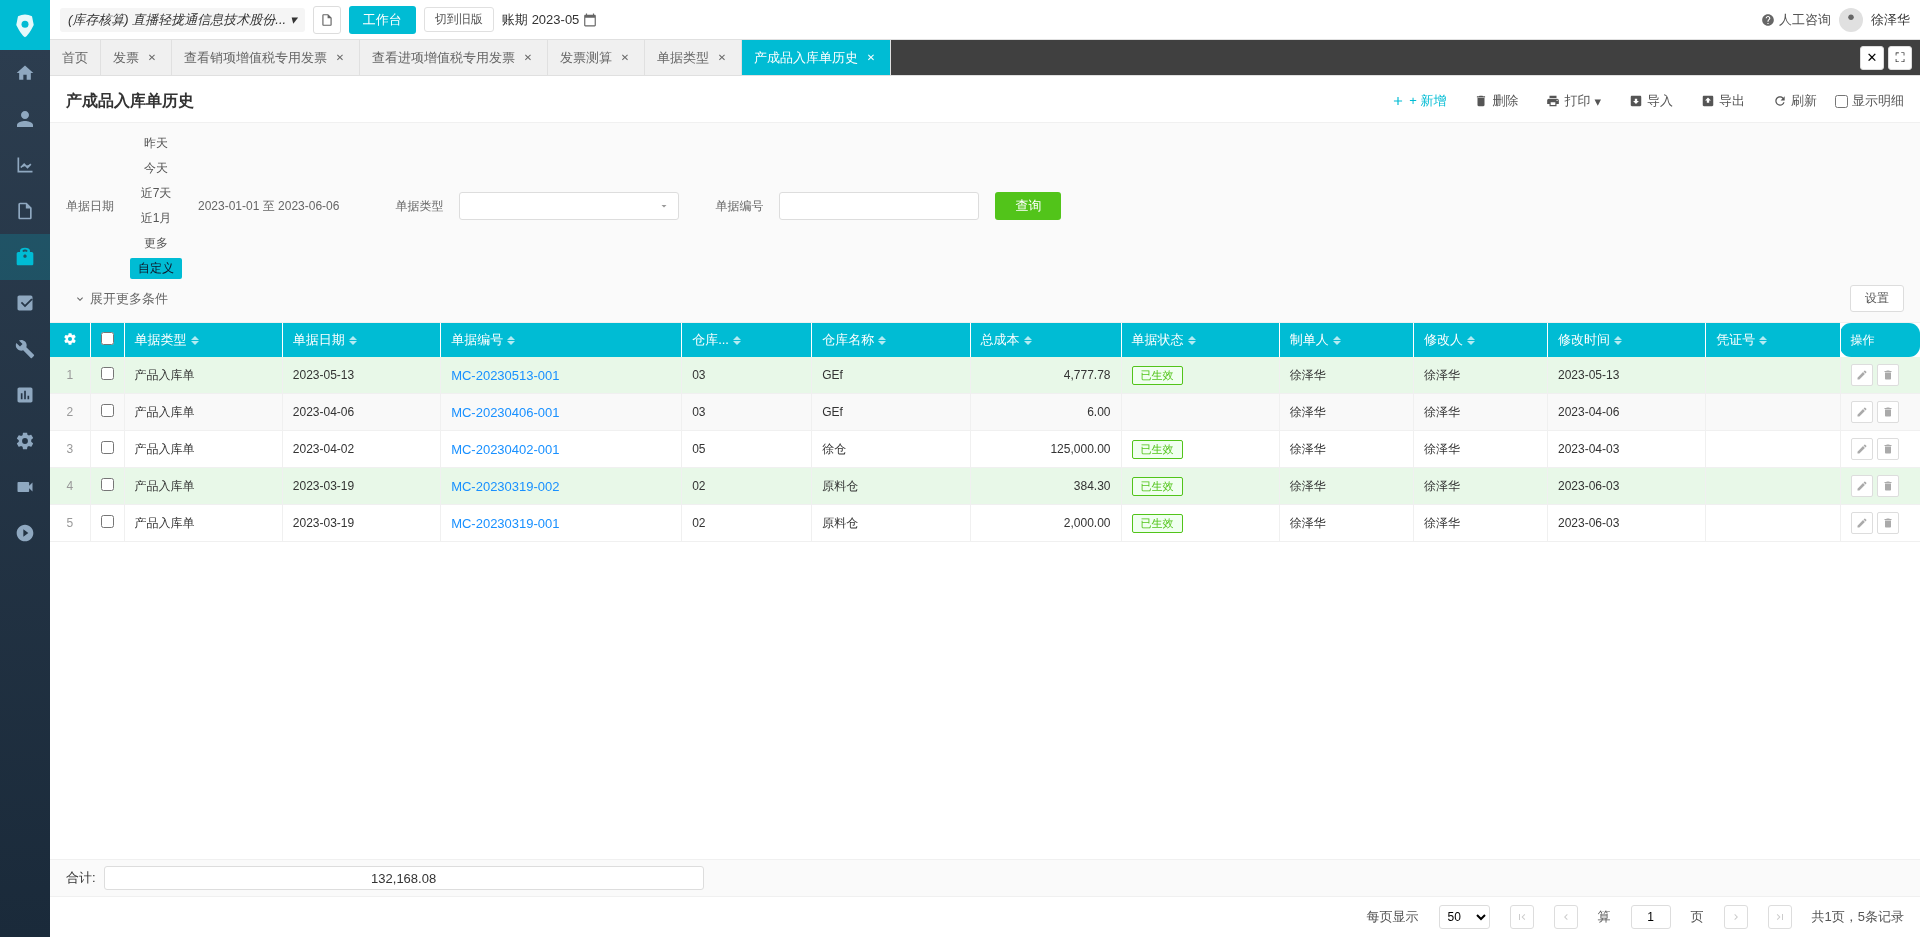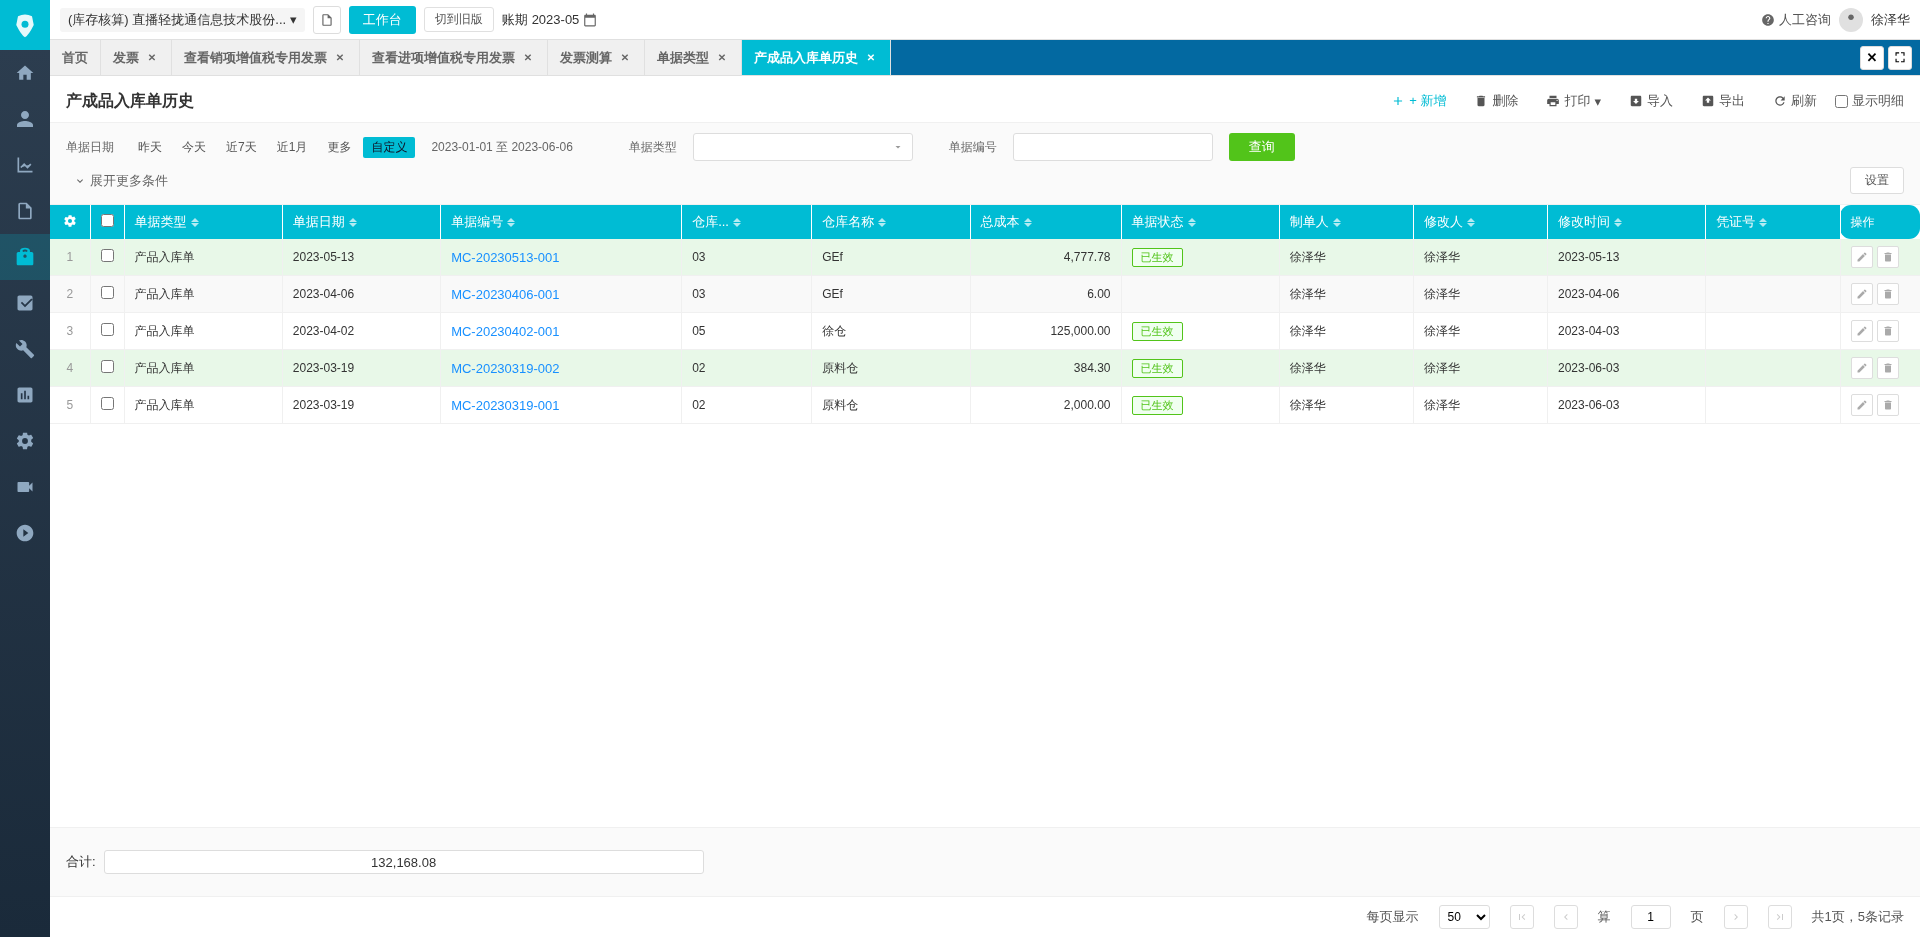--- a/index.html
+++ b/index.html
@@ -11,53 +11,53 @@
     .sidebar-logo svg { width: 28px; height: 28px; fill: white; }
     .sidebar-item { width: 50px; height: 46px; display: flex; align-items: center; justify-content: center; cursor: pointer; color: #8fa8c0; transition: background 0.2s; }
     .sidebar-item.active { background: rgba(0,188,212,0.2); color: #00bcd4; }
     .sidebar-item svg { width: 20px; height: 20px; }
 
     
     .main { flex: 1; display: flex; flex-direction: column; overflow: hidden; }
 
     
     .topbar { height: 40px; background: white; display: flex; align-items: center; padding: 0 10px; border-bottom: 1px solid #e0e0e0; flex-shrink: 0; gap: 8px; }
-    .topbar-company { display: flex; align-items: center; gap: 4px; font-size: 12px; color: #333; background: #f5f5f5; padding: 3px 8px; border-radius: 3px; cursor: pointer; }
+    .topbar-company { display: flex; align-items: center; gap: 4px; font-size: 12px; color: #333; background: #f5f5f5; padding: 3px 8px; border-radius: 3px; cursor: pointer; font-style: italic; }
     .topbar-doc-icon { width: 28px; height: 28px; border: 1px solid #ddd; border-radius: 3px; display: flex; align-items: center; justify-content: center; cursor: pointer; }
     .topbar-work-btn { background: #00bcd4; color: white; border: none; padding: 5px 14px; border-radius: 3px; cursor: pointer; font-size: 13px; }
     .topbar-period-btn { background: white; border: 1px solid #e0e0e0; padding: 3px 10px; border-radius: 3px; cursor: pointer; font-size: 12px; color: #555; }
     .topbar-period { font-size: 12px; color: #333; display: flex; align-items: center; gap: 4px; }
     .topbar-period svg { width: 14px; height: 14px; fill: #666; }
     .topbar-spacer { flex: 1; }
     .topbar-user { display: flex; align-items: center; gap: 8px; font-size: 12px; color: #333; }
     .topbar-user-icon { width: 24px; height: 24px; background: #e0e0e0; border-radius: 50%; display: flex; align-items: center; justify-content: center; }
     .topbar-help { display: flex; align-items: center; gap: 4px; color: #555; font-size: 12px; cursor: pointer; }
 
     
-    .tabbar { height: 36px; background: #0369a1; display: flex; align-items: stretch; border-bottom: 1px solid #e0e0e0; flex-shrink: 0; overflow: hidden; font-weight: bold; }
+    .tabbar { height: 36px; background: #404040; display: flex; align-items: stretch; border-bottom: 1px solid #e0e0e0; flex-shrink: 0; overflow: hidden; }
     .tab { display: flex; align-items: center; padding: 0 12px; gap: 6px; font-size: 12px; color: #666; cursor: pointer; border-right: 1px solid #e0e0e0; white-space: nowrap; background: #f0f0f0; }
     .tab.active { background: #00bcd4; color: white; }
     .tab .close-btn { width: 14px; height: 14px; display: flex; align-items: center; justify-content: center; border-radius: 50%; font-size: 10px; cursor: pointer; }
     .tabbar-actions { display: flex; align-items: center; gap: 4px; padding: 0 8px; margin-left: auto; }
     .tabbar-action-btn { width: 24px; height: 24px; display: flex; align-items: center; justify-content: center; cursor: pointer; border: 1px solid #ddd; border-radius: 3px; background: white; }
 
     
     .content { flex: 1; overflow: auto; background: white; padding: 0; display: flex; flex-direction: column; }
     .page-header { padding: 12px 16px 8px; display: flex; align-items: center; justify-content: space-between; border-bottom: 1px solid #f0f0f0; }
     .page-title { font-size: 16px; font-weight: bold; color: #333; }
     .toolbar { display: flex; align-items: center; gap: 8px; }
     .toolbar-btn { display: flex; align-items: center; gap: 4px; padding: 4px 10px; border: none; background: none; cursor: pointer; color: #555; font-size: 13px; }
     .toolbar-btn svg { width: 14px; height: 14px; }
     .toolbar-btn.primary { color: #00bcd4; text-align: center; }
 
     
     .filter-section { padding: 10px 16px; background: #fafafa; border-bottom: 1px solid #f0f0f0; }
     .filter-row { display: flex; align-items: center; gap: 16px; flex-wrap: wrap; }
     .filter-label { color: #666; font-size: 12px; white-space: nowrap; }
-    .filter-quick-btns { display: flex; gap: 4px; }
+    .filter-quick-btns { display: flex; gap: 4px; flex-direction: column; }
     .quick-btn { padding: 2px 8px; border: none; background: none; cursor: pointer; color: #555; font-size: 12px; }
     .quick-btn.active { background: #00bcd4; color: #0f172a; border-radius: 2px; }
     .filter-date { font-size: 12px; color: #666; }
     .filter-select { height: 28px; border: 1px solid #ddd; border-radius: 3px; padding: 0 8px; font-size: 12px; color: #333; min-width: 200px; background: white; cursor: pointer; display: flex; align-items: center; justify-content: space-between; }
     .filter-input { height: 28px; border: 1px solid #ddd; border-radius: 3px; padding: 0 8px; font-size: 12px; color: #333; width: 200px; outline: none; }
     .expand-btn { display: flex; align-items: center; gap: 4px; color: #666; font-size: 12px; cursor: pointer; padding: 2px 8px; }
     .expand-btn svg { width: 12px; height: 12px; }
     .query-btn { background: #52c41a; color: white; border: none; padding: 5px 20px; border-radius: 3px; cursor: pointer; font-size: 13px; }
     .set-btn { background: white; border: 1px solid #ddd; padding: 4px 14px; border-radius: 3px; cursor: pointer; font-size: 12px; color: #555; }
 
@@ -82,21 +82,21 @@
     .status-badge { display: inline-block; padding: 1px 8px; border-radius: 2px; font-size: 11px; }
     .status-badge.active { background: #f0fff0; border: 1px solid #52c41a; color: #52c41a; }
     .checkbox-cell { width: 30px; text-align: center; }
     .num-cell { width: 40px; text-align: center; color: #999; }
     .action-btns { display: flex; gap: 4px; }
     .action-btn { width: 22px; height: 22px; display: flex; align-items: center; justify-content: center; cursor: pointer; color: #aaa; border: 1px solid #ddd; border-radius: 2px; background: white; }
     .th-settings { width: 36px; text-align: center; }
     .settings-icon { cursor: pointer; }
 
     
-    .table-footer { padding: 22px 16px; background: #fafafa; border-top: 1px solid #f0f0f0; display: flex; align-items: center; gap: 16px; }
+    .table-footer { padding: 6px 16px; background: #fafafa; border-top: 1px solid #f0f0f0; display: flex; align-items: center; gap: 16px; }
     .footer-total { display: flex; align-items: center; gap: 8px; font-size: 12px; color: #333; }
 
     
     .pagination-bar { padding: 8px 16px; display: flex; align-items: center; justify-content: flex-end; gap: 20px; font-size: 12px; color: #555; border-top: 1px solid #f0f0f0; }
     .page-btn { width: 24px; height: 24px; display: flex; align-items: center; justify-content: center; border: 1px solid #ddd; border-radius: 3px; cursor: pointer; background: white; }
     .page-btn.disabled { color: #ccc; cursor: not-allowed; }
     .page-input { width: 40px; height: 24px; border: 1px solid #ddd; border-radius: 3px; text-align: center; font-size: 12px; outline: none; }
     .page-size-select { height: 24px; border: 1px solid #ddd; border-radius: 3px; padding: 0 4px; font-size: 12px; background: white; cursor: pointer; }
 
     .display-detail { display: flex; align-items: center; gap: 4px; font-size: 12px; color: #555; cursor: pointer; }

